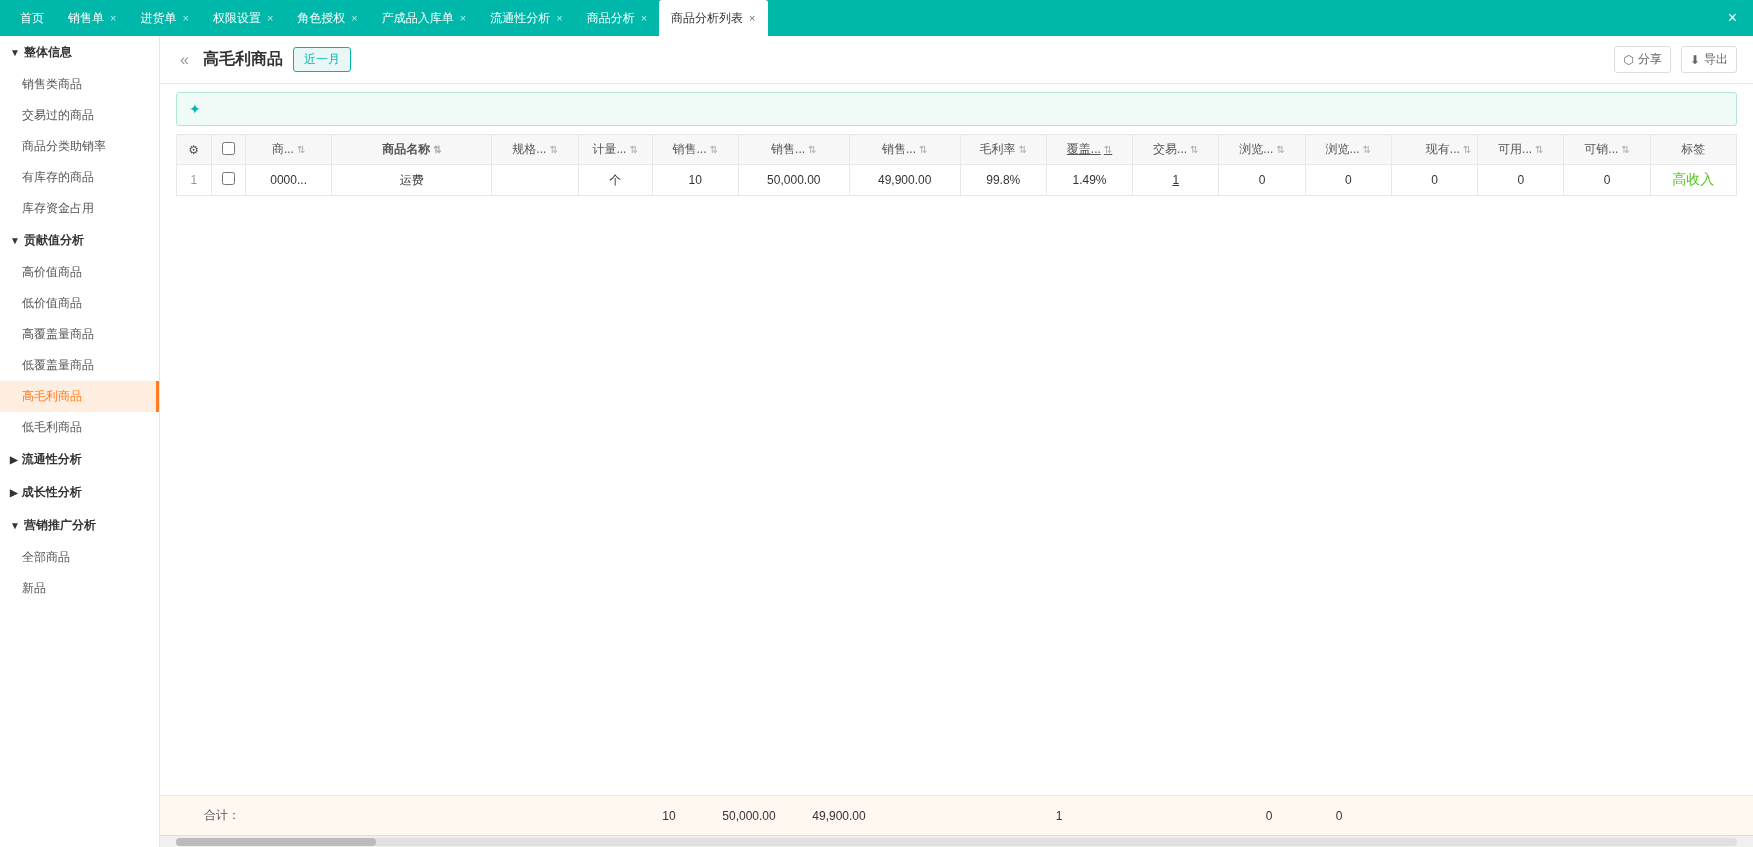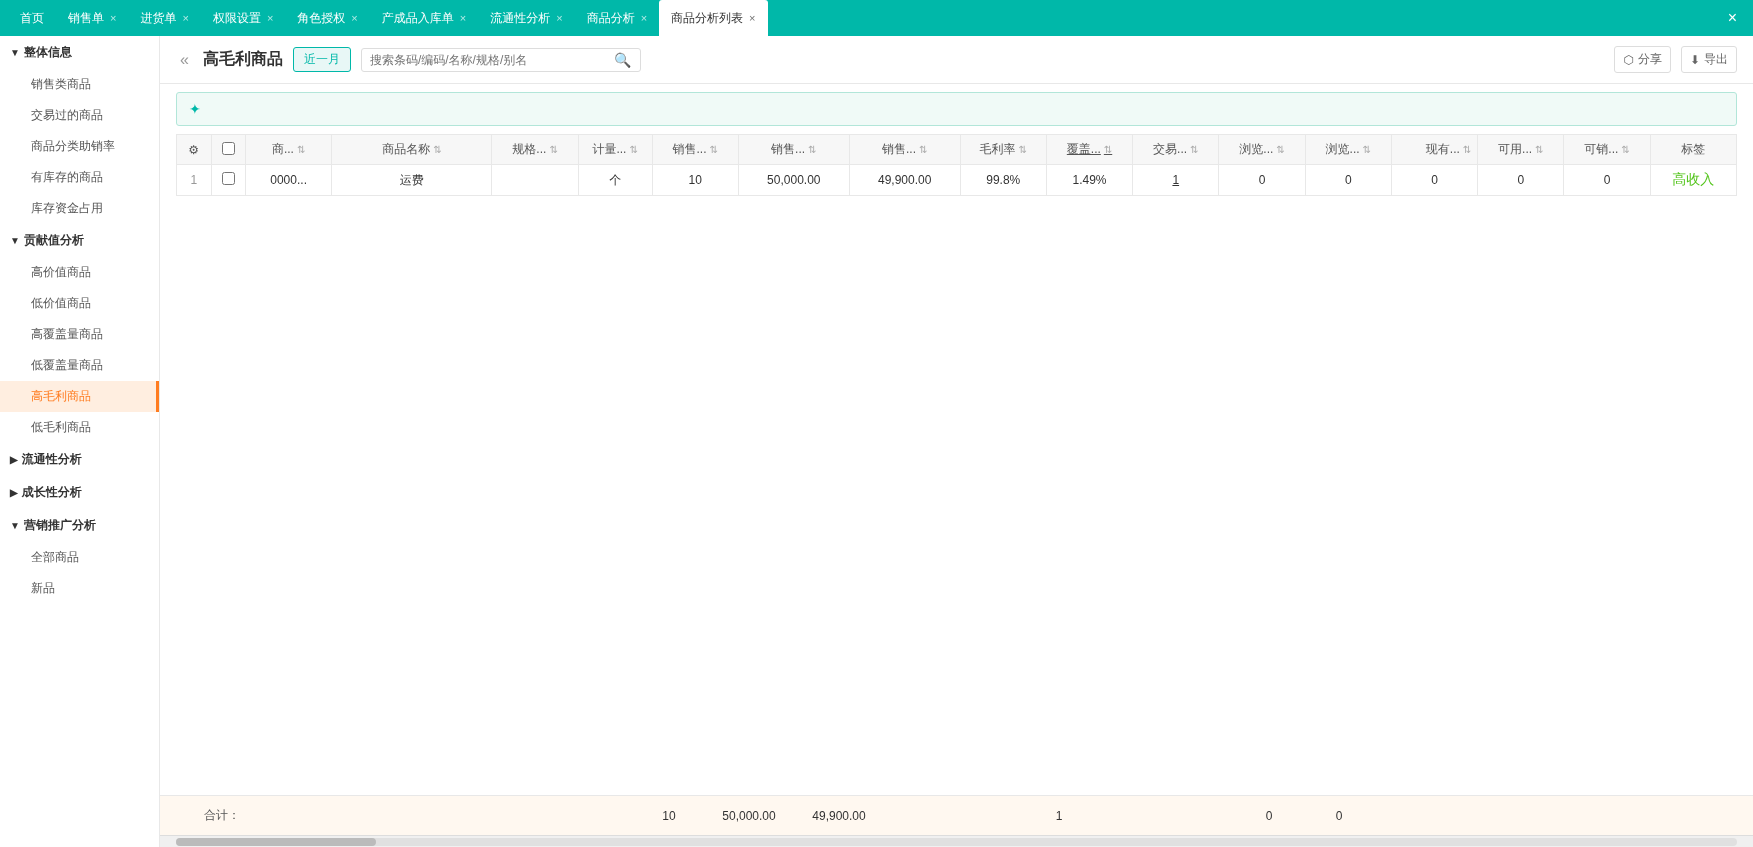--- a/index.html
+++ b/index.html
@@ -60,21 +60,21 @@
       font-size: 12px;
       display: flex;
       align-items: center;
       cursor: pointer;
     }
     .sidebar-group-header .arrow {
       margin-right: 4px;
       font-size: 10px;
     }
     .sidebar-item {
-      padding: 7px 10px 7px 31px;
+      padding: 7px 10px 7px 22px;
       color: #555;
       cursor: pointer;
       font-size: 12px;
     }
     .sidebar-item.active {
       background: #ffeee0;
       color: #ff7c20;
       border-right: 3px solid #ff7c20;
     }
 
@@ -363,24 +363,20 @@
       <span>新品</span>
     </div>
   </div>
 
   <div class="content-area">
 
     <div class="content-header">
       <div class="collapse-btn">«</div>
       <span class="content-title">高毛利商品</span>
       <button class="filter-btn">近一月</button>
-      <div class="search-box">
-        <input type="text" placeholder="搜索条码/编码/名称/规格/别名" style="">
-        <span class="search-icon">🔍</span>
-      </div>
       <div class="header-spacer"></div>
       <div class="action-btn">
         <span>⬡</span>
         <span>分享</span>
       </div>
       <div class="action-btn">
         <span>⬇</span>
         <span>导出</span>
       </div>
     </div>
@@ -394,21 +390,21 @@
         <thead>
           <tr>
             <th style="width:28px;">⚙</th>
             <th style="width:28px;"><input type="checkbox" style=""></th>
             <th style="width:70px;">
                 <div class="col-header">
                   <span>商...</span>
                   <span class="sort-icon">⇅</span>
                 </div>
               </th>
-            <th style="width:130px;">
+            <th style="width:130px;font-weight:bold;">
                 <div class="col-header">
                   <span>商品名称</span>
                   <span class="sort-icon">⇅</span>
                 </div>
               </th>
             <th style="width:70px;">
                 <div class="col-header">
                   <span>规格...</span>
                   <span class="sort-icon">⇅</span>
                 </div>

